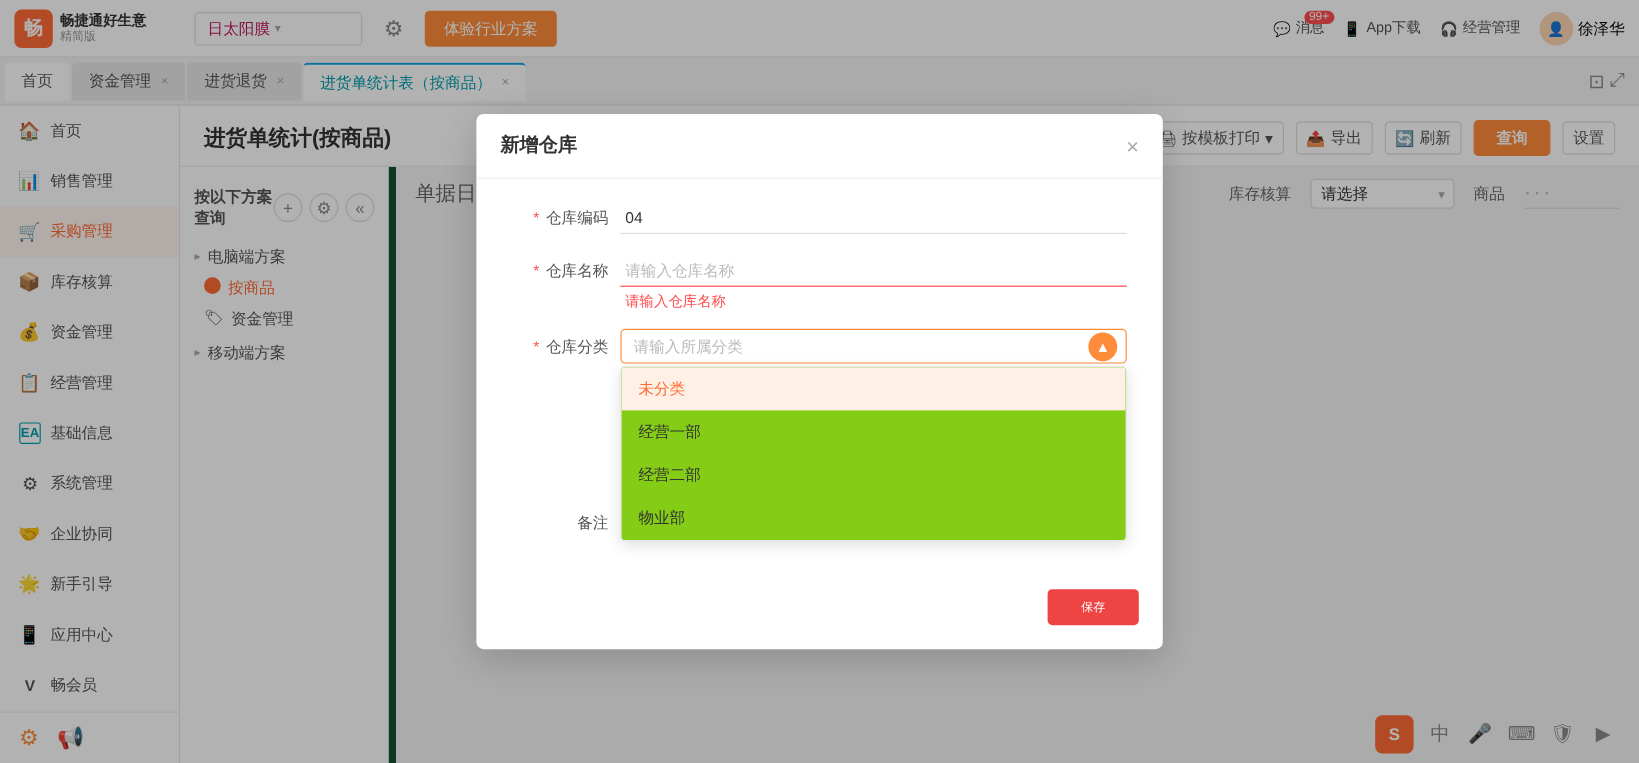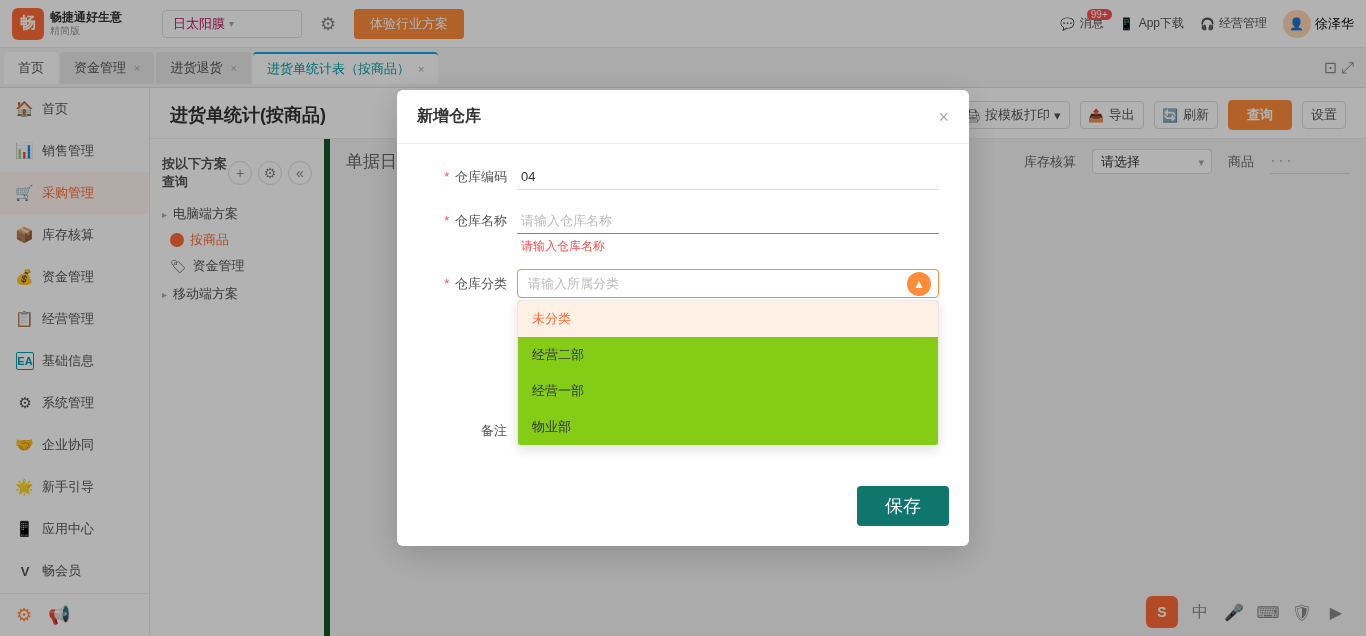--- a/index.html
+++ b/index.html
@@ -262,21 +262,21 @@
       padding: 4px 0;
       font-size: 13px;
       color: #555;
       cursor: pointer;
     }
     .tree-child {
       padding-left: 20px;
     }
     .tree-child-item {
       display: flex;
-      align-items: center;
+      align-items: flex-start;
       gap: 6px;
       padding: 4px 0;
       font-size: 13px;
       color: #555;
       cursor: pointer;
     }
     .tree-child-item.active { color: #ff6b35; }
     .tree-child-item .orange-circle {
       width: 14px;
       height: 14px;
@@ -486,26 +486,26 @@
       cursor: pointer;
     }
     .dropdown-item.selected { background: #fff0e6; color: #ff6b35; }
     .dialog-footer {
       padding: 14px 20px 20px;
       display: flex;
       justify-content: flex-end;
       gap: 10px;
     }
     .btn-save {
-      background: #0f766e;
+      background: #ef4444;
       color: #fff;
       border: none;
       border-radius: 4px;
       padding: 8px 28px;
-      font-size: 18px;
+      font-size: 10px;
       cursor: pointer;
     }
 
     
     .bottom-bar {
       position: fixed;
       bottom: 0;
       right: 0;
       display: flex;
       align-items: center;
@@ -788,22 +788,22 @@
       <div class="form-label">
         <span class="required-mark">*</span>
         <span>仓库分类</span>
       </div>
       <div class="classify-input-wrap">
         <input class="classify-input" type="text" placeholder="请输入所属分类" style="">
         <div class="classify-arrow">▲</div>
         
         <div class="classify-dropdown">
           <div class="dropdown-item selected">未分类</div>
+          <div class="dropdown-item">经营一部</div>
           <div class="dropdown-item">经营二部</div>
-          <div class="dropdown-item">经营一部</div>
           <div class="dropdown-item">物业部</div>
         </div>
       </div>
     </div>
 
     <div class="form-row" style="margin-top:120px;">
       <div class="form-label">备注</div>
       <input class="form-input" type="text" placeholder="" style="">
     </div>
   </div>

